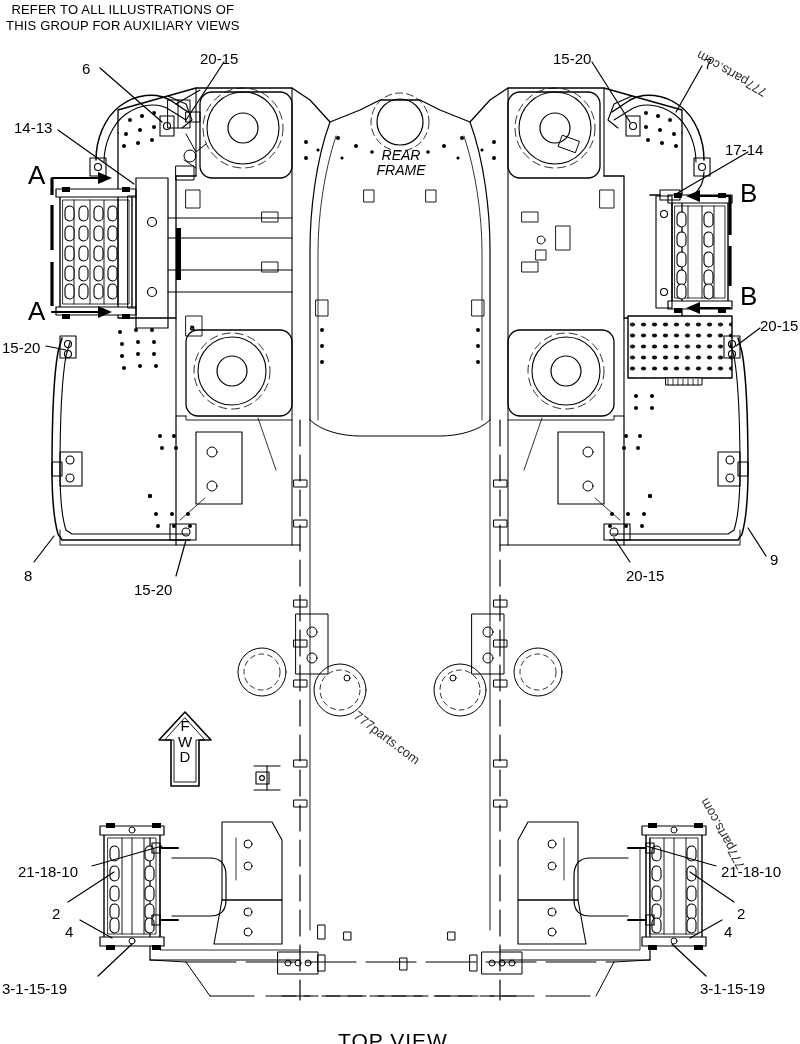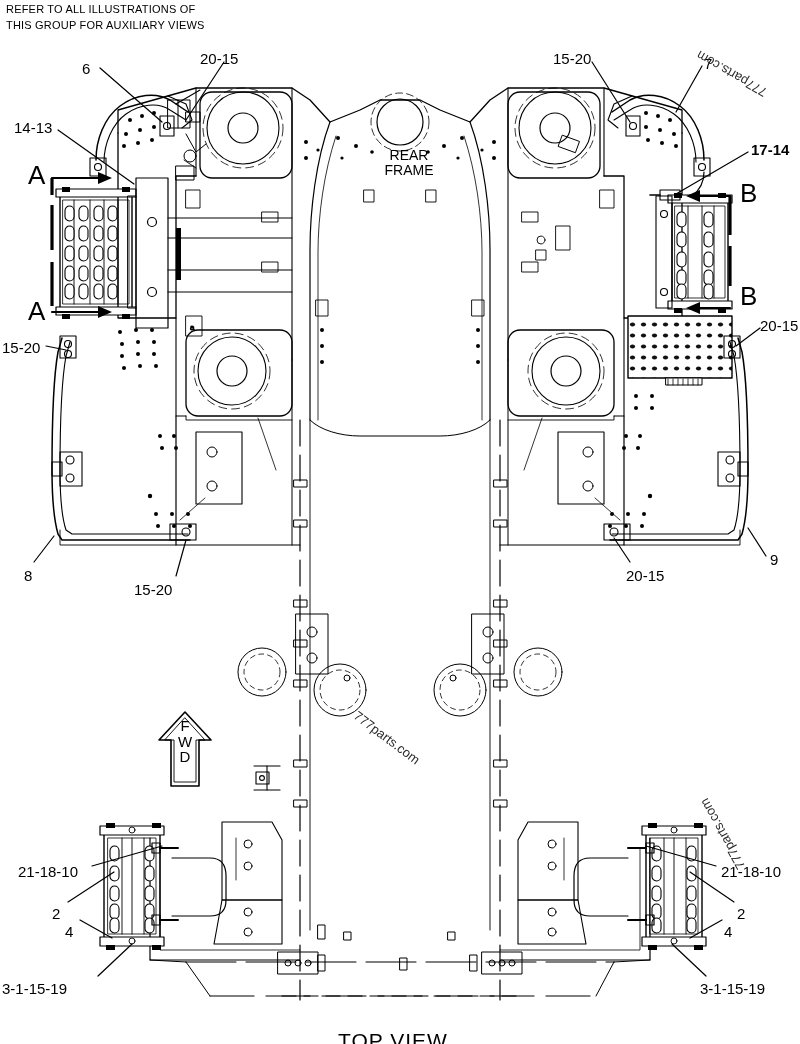--- a/index.html
+++ b/index.html
@@ -16,25 +16,26 @@
     overflow:hidden;
   }
   #drawing{
     position:absolute;
     left:0; top:0;
     width:800px; height:1044px;
   }
   .hdr{
     position:absolute;
     left:6px; top:2px;
-    font-size:11px;
+    font-size:13px;
     line-height:15.5px;
     letter-spacing:0.2px;
     white-space:pre-line;
     font-family:"Liberation Sans", sans-serif;
+    text-align:center;
   }
   .cal{
     position:absolute;
     font-size:15px;
     font-family:"Liberation Sans", sans-serif;
     white-space:nowrap;
     letter-spacing:0px;
   }
   .secmk{
     position:absolute;
@@ -668,40 +669,40 @@
       <path d="M185,712 L211,740 L199,740 L199,786 L171,786 L171,740 L159,740 Z" fill="#fff" stroke="#000" stroke-width="1.6"></path>
       <path d="M185,718 L205,740 L196,740 L196,782 L174,782 L174,740 L165,740 Z" fill="none" stroke="#000" stroke-width="0.9"></path>
 
       <path d="M282,996 L520,996" stroke-width="1.2" stroke-dasharray="14 8"></path>
     </g>
   </svg>
 
   <div class="hdr">REFER TO ALL ILLUSTRATIONS OF
 THIS GROUP FOR AUXILIARY VIEWS</div>
 
-  <div class="framelbl" style="left:378px; top:148px; width:62px;">REAR
+  <div class="framelbl" style="left:370px; top:148px; width:62px;font-style:italic;">REAR
 FRAME</div>
 
   <div class="fwdtxt" style="left:156px; top:718px; width:58px;">F
 W
 D</div>
 
   <div class="title" style="left:338px; top:1029px;">TOP VIEW</div>
 
   <div class="secmk" style="left:28px; top:160px;">A</div>
   <div class="secmk" style="left:28px; top:296px;">A</div>
   <div class="secmk" style="left:740px; top:178px;">B</div>
   <div class="secmk" style="left:740px; top:281px;">B</div>
 
   <div class="cal" style="left:82px;  top:60px;">6</div>
   <div class="cal" style="left:200px; top:50px;">20-15</div>
   <div class="cal" style="left:553px; top:50px;">15-20</div>
   <div class="cal" style="left:704px; top:55px;">7</div>
   <div class="cal" style="left:14px;  top:119px;">14-13</div>
-  <div class="cal" style="left:751px; top:141px;font-weight:bold;">17-14</div>
+  <div class="cal" style="left:725px; top:141px;">17-14</div>
   <div class="cal" style="left:2px;   top:339px;">15-20</div>
   <div class="cal" style="left:760px; top:317px;">20-15</div>
   <div class="cal" style="left:24px;  top:567px;">8</div>
   <div class="cal" style="left:134px; top:581px;">15-20</div>
   <div class="cal" style="left:626px; top:567px;">20-15</div>
   <div class="cal" style="left:770px; top:551px;">9</div>
   <div class="cal" style="left:18px;  top:863px;">21-18-10</div>
   <div class="cal" style="left:52px;  top:905px;">2</div>
   <div class="cal" style="left:65px;  top:923px;">4</div>
   <div class="cal" style="left:2px;   top:980px;">3-1-15-19</div>

